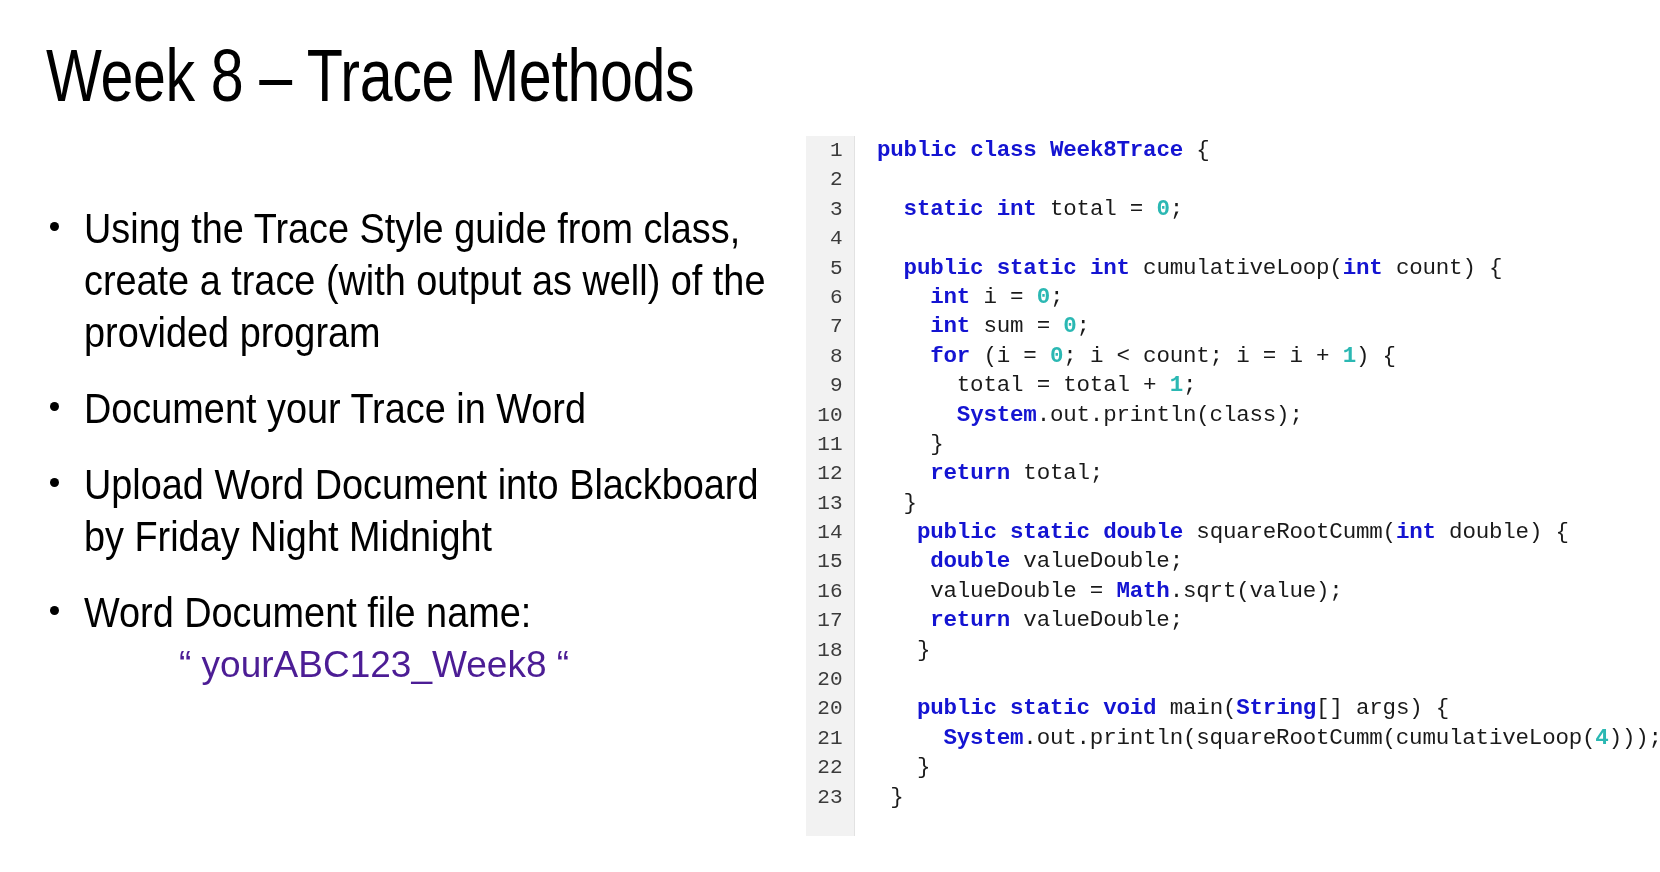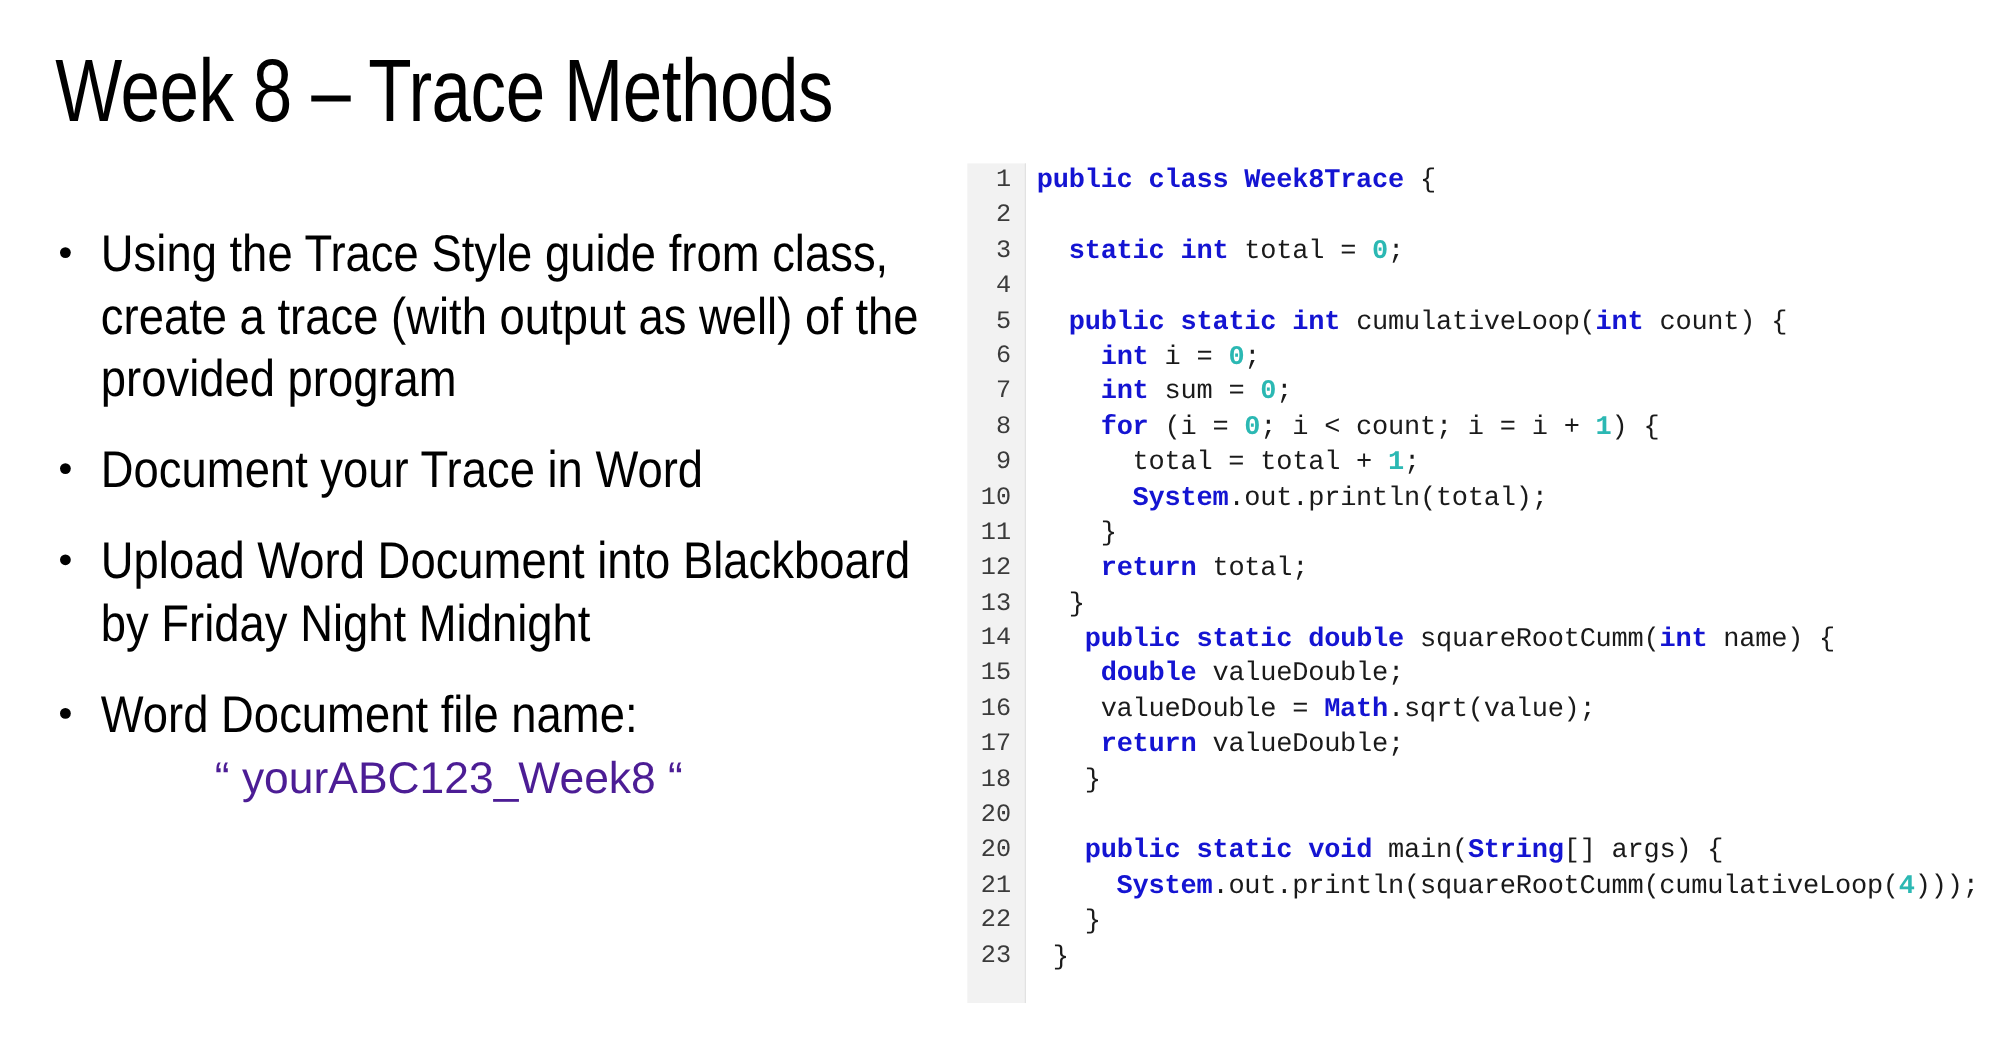--- a/index.html
+++ b/index.html
@@ -38,21 +38,21 @@
     left: 34px;
     top: 186px;
     width: 770px;
     margin: 0;
     padding: 0;
     list-style: none;
   }
   .bullet {
     position: relative;
     padding-left: 50px;
-    margin: 0 0 24px 0;
+    margin: 16px 0 24px 0;
     font-family: "Liberation Sans Narrow", "Liberation Sans", sans-serif;
     font-weight: 400;
     font-size: 43px;
     line-height: 52px;
     color: #000000;
   }
   .bullet .bullet-text {
     display: block;
     transform: scaleX(0.88);
     transform-origin: left top;
@@ -117,21 +117,21 @@
     text-align: right;
     padding-right: 11px;
     box-sizing: border-box;
     color: #3b3b3b;
     font-family: "Liberation Mono", "DejaVu Sans Mono", monospace;
     font-size: 21px;
     letter-spacing: 0.3px;
   }
   .code-text {
     flex: 1 1 auto;
-    padding-left: 10px;
+    padding-left: 23px;
     color: #1a1a1a;
     letter-spacing: -0.2px;
   }
   .code-text .kw {
     color: #1414d2;
     font-weight: 700;
   }
   .code-text .cls {
     color: #1414d2;
     font-weight: 700;
@@ -178,25 +178,25 @@
     <ol id="code-lines">
         <li class="code-row"><span class="ln">1</span><span class="code-text"><span class="kw">public</span><span> </span><span class="kw">class</span><span> </span><span class="cls">Week8Trace</span><span> {</span></span></li>
         <li class="code-row"><span class="ln">2</span><span class="code-text"></span></li>
         <li class="code-row"><span class="ln">3</span><span class="code-text"><span>  </span><span class="kw">static</span><span> </span><span class="kw">int</span><span> total = </span><span class="num">0</span><span>;</span></span></li>
         <li class="code-row"><span class="ln">4</span><span class="code-text"></span></li>
         <li class="code-row"><span class="ln">5</span><span class="code-text"><span>  </span><span class="kw">public</span><span> </span><span class="kw">static</span><span> </span><span class="kw">int</span><span> cumulativeLoop(</span><span class="kw">int</span><span> count) {</span></span></li>
         <li class="code-row"><span class="ln">6</span><span class="code-text"><span>    </span><span class="kw">int</span><span> i = </span><span class="num">0</span><span>;</span></span></li>
         <li class="code-row"><span class="ln">7</span><span class="code-text"><span>    </span><span class="kw">int</span><span> sum = </span><span class="num">0</span><span>;</span></span></li>
         <li class="code-row"><span class="ln">8</span><span class="code-text"><span>    </span><span class="kw">for</span><span> (i = </span><span class="num">0</span><span>; i &lt; count; i = i + </span><span class="num">1</span><span>) {</span></span></li>
         <li class="code-row"><span class="ln">9</span><span class="code-text"><span>      total = total + </span><span class="num">1</span><span>;</span></span></li>
-        <li class="code-row"><span class="ln">10</span><span class="code-text"><span>      </span><span class="cls">System</span><span>.out.println(total);</span></span></li>
+        <li class="code-row"><span class="ln">10</span><span class="code-text"><span>      </span><span class="cls">System</span><span>.out.println(class);</span></span></li>
         <li class="code-row"><span class="ln">11</span><span class="code-text"><span>    }</span></span></li>
         <li class="code-row"><span class="ln">12</span><span class="code-text"><span>    </span><span class="kw">return</span><span> total;</span></span></li>
         <li class="code-row"><span class="ln">13</span><span class="code-text"><span>  }</span></span></li>
-        <li class="code-row"><span class="ln">14</span><span class="code-text"><span>   </span><span class="kw">public</span><span> </span><span class="kw">static</span><span> </span><span class="kw">double</span><span> squareRootCumm(</span><span class="kw">int</span><span> name) {</span></span></li>
+        <li class="code-row"><span class="ln">14</span><span class="code-text"><span>   </span><span class="kw">public</span><span> </span><span class="kw">static</span><span> </span><span class="kw">double</span><span> squareRootCumm(</span><span class="kw">int</span><span> double) {</span></span></li>
         <li class="code-row"><span class="ln">15</span><span class="code-text"><span>    </span><span class="kw">double</span><span> valueDouble;</span></span></li>
         <li class="code-row"><span class="ln">16</span><span class="code-text"><span>    valueDouble = </span><span class="cls">Math</span><span>.sqrt(value);</span></span></li>
         <li class="code-row"><span class="ln">17</span><span class="code-text"><span>    </span><span class="kw">return</span><span> valueDouble;</span></span></li>
         <li class="code-row"><span class="ln">18</span><span class="code-text"><span>   }</span></span></li>
         <li class="code-row"><span class="ln">20</span><span class="code-text"></span></li>
         <li class="code-row"><span class="ln">20</span><span class="code-text"><span>   </span><span class="kw">public</span><span> </span><span class="kw">static</span><span> </span><span class="kw">void</span><span> main(</span><span class="cls">String</span><span>[] args) {</span></span></li>
         <li class="code-row"><span class="ln">21</span><span class="code-text"><span>     </span><span class="cls">System</span><span>.out.println(squareRootCumm(cumulativeLoop(</span><span class="num">4</span><span>)));</span></span></li>
         <li class="code-row"><span class="ln">22</span><span class="code-text"><span>   }</span></span></li>
         <li class="code-row"><span class="ln">23</span><span class="code-text"><span> }</span></span></li>
       </ol>

